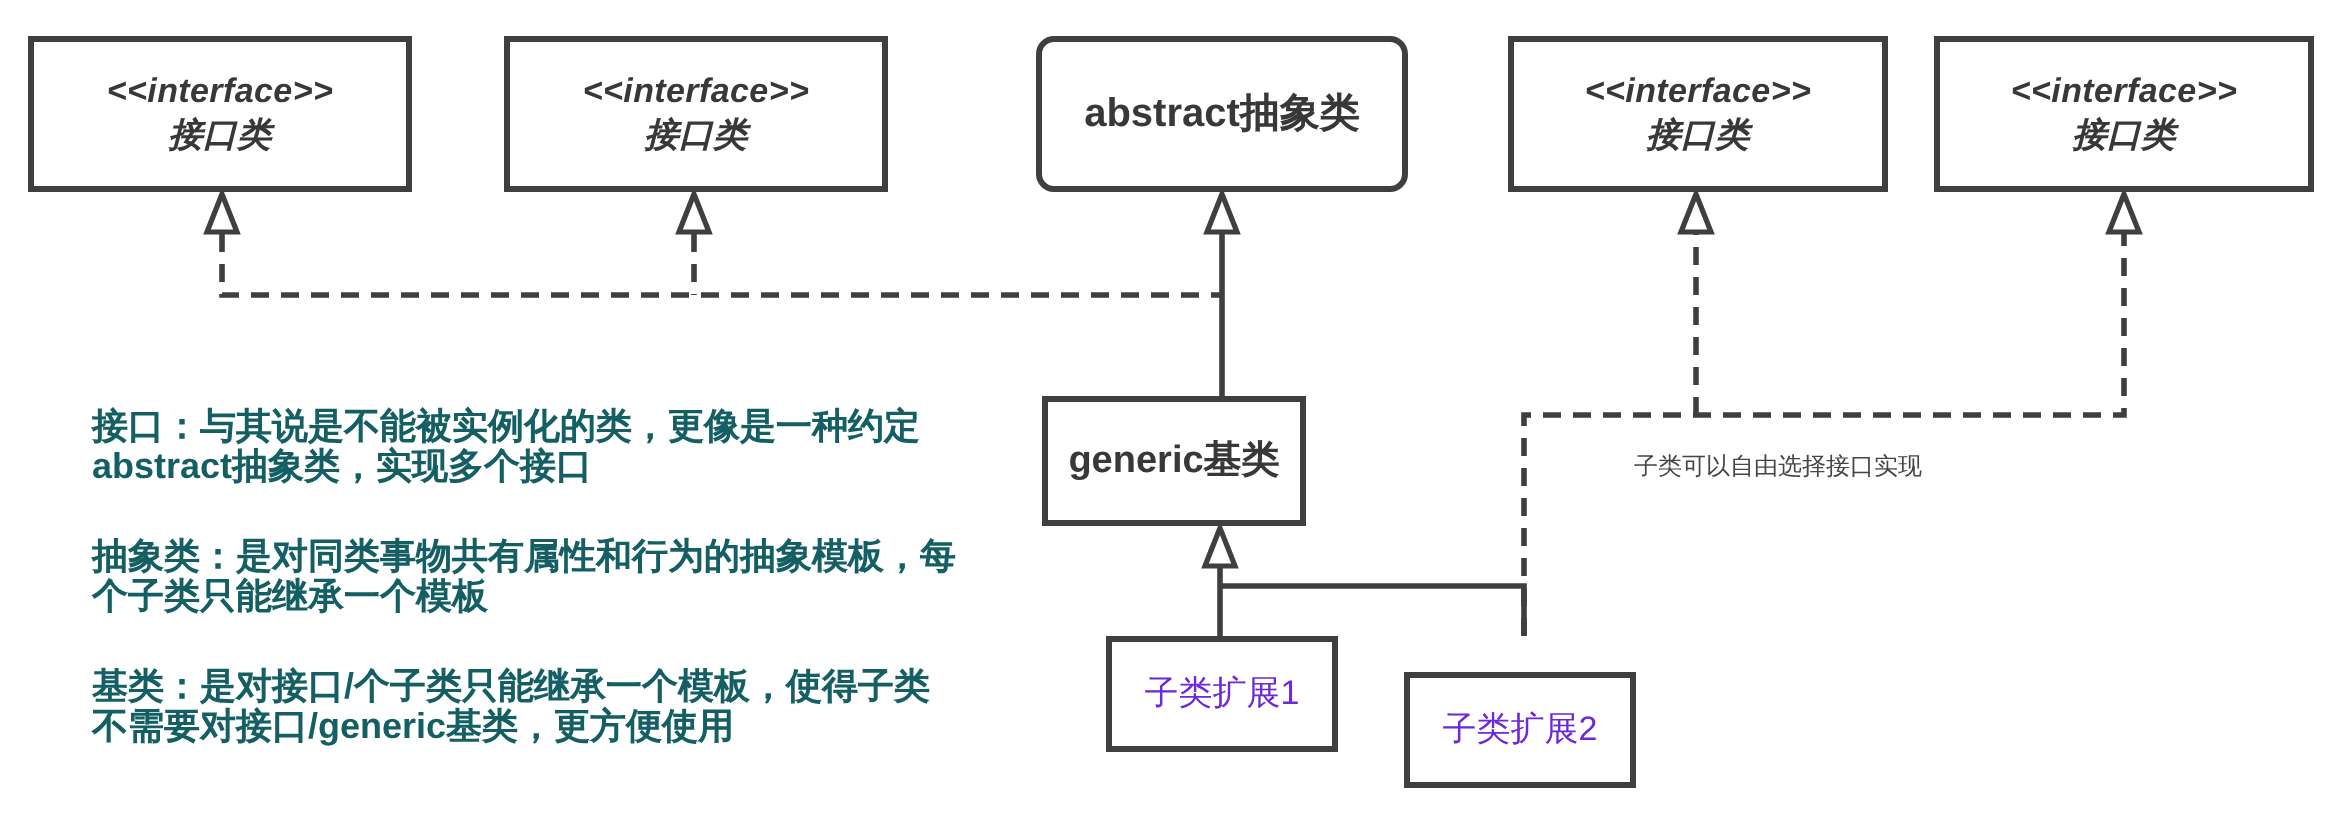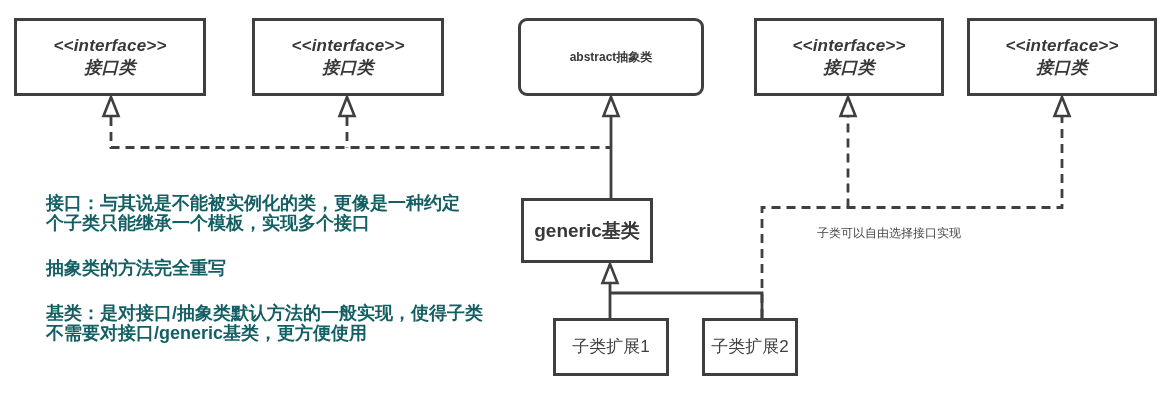--- a/index.html
+++ b/index.html
@@ -31,31 +31,31 @@
     align-items:center;justify-content:center;
     color:var(--box-text);
     text-align:center;
   }
   .box.rounded{border-radius:9px;}
   .stereo,.iname{
     font-style:italic;font-weight:bold;
     font-size:17px;line-height:22px;
     letter-spacing:0.2px;
   }
-  .abs-name{font-weight:bold;font-size:12px;line-height:22px;}
+  .abs-name{font-weight:bold;font-size:20px;line-height:22px;}
   .generic-name{font-weight:bold;font-size:19px;line-height:24px;}
-  .sub-name{font-weight:normal;font-size:17px;line-height:22px;color:#404040;}
+  .sub-name{font-weight:normal;font-size:17px;line-height:22px;color:#6d28d9;}
 
   .annotation{
     position:absolute;left:817px;top:225px;
     font-size:12px;color:var(--annotation-text);
     white-space:nowrap;
   }
   .notes{
-    position:absolute;left:46px;top:193px;width:480px;
+    position:absolute;left:46px;top:203px;width:480px;
     color:var(--note-text);
     font-weight:bold;font-size:18px;line-height:20px;
   }
   .note{margin:0 0 25px 0;}
   .note .nline{display:block;white-space:nowrap;}
 </style>
 </head>
 <body>
 
 <div class="canvas">
@@ -105,33 +105,34 @@
   </div>
 
   <div class="box" style="left:521px;top:198px;width:132px;height:65px">
     <span class="generic-name">generic基类</span>
   </div>
 
   <div class="box" style="left:553px;top:318px;width:116px;height:58px">
     <span class="sub-name">子类扩展1</span>
   </div>
 
-  <div class="box" style="left:702px;top:318px;width:96px;height:58px">
+  <div class="box" style="left:702px;top:336px;width:116px;height:58px">
     <span class="sub-name">子类扩展2</span>
   </div>
 
   <div class="annotation">子类可以自由选择接口实现</div>
 
   <div class="notes">
     <p class="note">
       <span class="nline">接口：与其说是不能被实例化的类，更像是一种约定</span>
-      <span class="nline">个子类只能继承一个模板，实现多个接口</span>
+      <span class="nline">abstract抽象类，实现多个接口</span>
     </p>
     <p class="note">
-      <span class="nline">抽象类的方法完全重写</span>
+      <span class="nline">抽象类：是对同类事物共有属性和行为的抽象模板，每</span>
+      <span class="nline">个子类只能继承一个模板</span>
     </p>
     <p class="note">
-      <span class="nline">基类：是对接口/抽象类默认方法的一般实现，使得子类</span>
+      <span class="nline">基类：是对接口/个子类只能继承一个模板，使得子类</span>
       <span class="nline">不需要对接口/generic基类，更方便使用</span>
     </p>
   </div>
 
 </div>
 
 </body></html>

